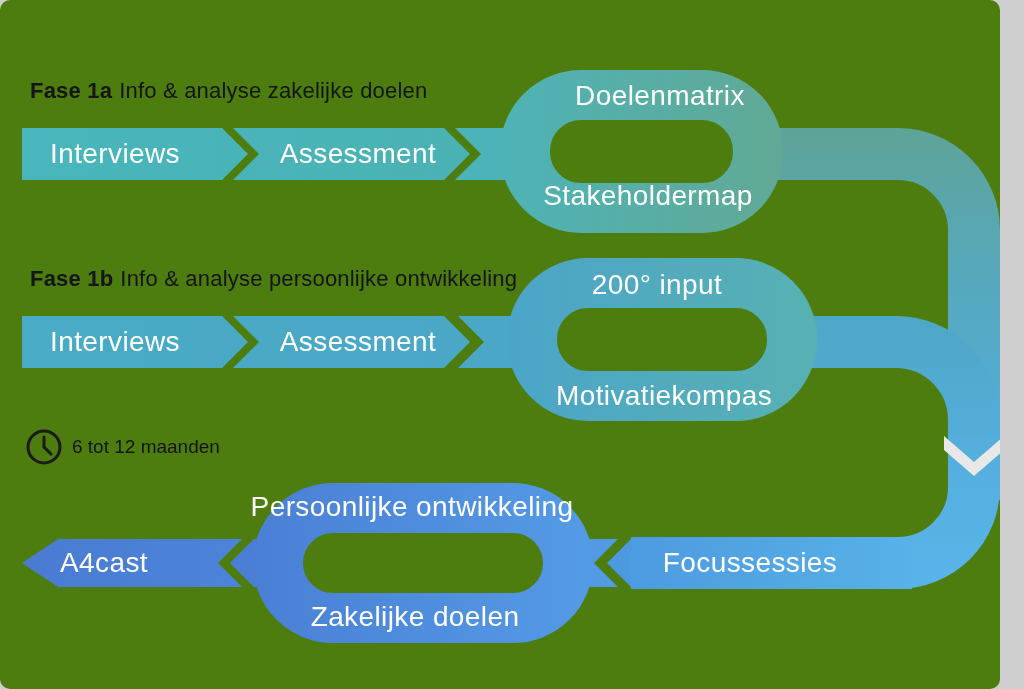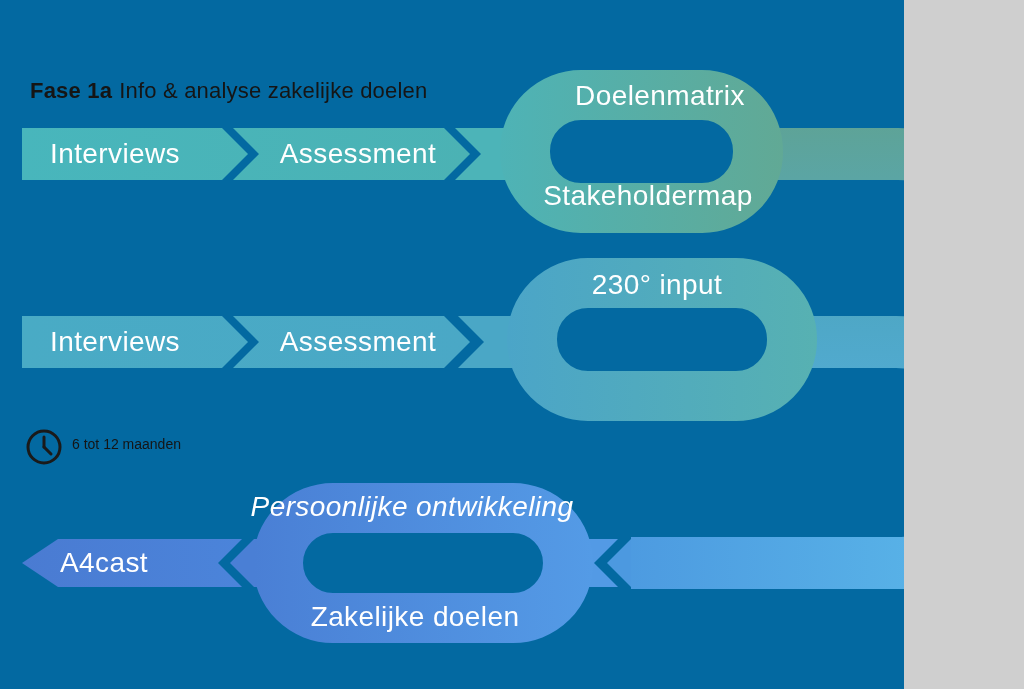--- a/index.html
+++ b/index.html
@@ -1,24 +1,24 @@
 <!DOCTYPE html>
 <html><head>
 <meta charset="utf-8">
 <style>
   html,body{margin:0;padding:0;}
   body{font-family:"Liberation Sans",sans-serif;background:#cfcfcf;}
-  #stage{position:relative;width:904px;height:689px;background:#0369a1;overflow:hidden;}
+  #stage{position:relative;width:1000px;height:689px;background:#4d7c0f;overflow:hidden;border-radius:10px;}
   #shapes{position:absolute;left:0;top:0;}
   .lbl{position:absolute;transform:translate(-50%,-50%);color:#ffffff;font-size:28px;
        letter-spacing:0.4px;white-space:nowrap;font-weight:400;}
   .heading{position:absolute;color:#151515;font-size:22px;letter-spacing:0.2px;white-space:nowrap;}
   .heading .hb{font-weight:700;margin-right:7px;}
   .heading .hr{font-weight:400;}
-  .time{position:absolute;color:#151515;font-size:14px;white-space:nowrap;}
+  .time{position:absolute;color:#151515;font-size:19px;white-space:nowrap;}
 </style>
 </head>
 <body>
 
 <div id="stage">
 
   <svg id="shapes" width="1024" height="689" viewBox="0 0 1024 689">
     <defs>
       <linearGradient id="gArr1" gradientUnits="userSpaceOnUse" x1="22" y1="0" x2="470" y2="0">
         <stop offset="0" stop-color="#48b6bc"></stop>
@@ -96,29 +96,34 @@
     <g stroke="#1a1a1a" stroke-width="3" fill="none" stroke-linecap="round">
       <circle cx="44" cy="447" r="16"></circle>
       <path d="M44 447 V 437"></path>
       <path d="M44 447 L 51 454"></path>
     </g>
   </svg>
 
   <div class="heading" style="left:30px;top:78px;">
     <span class="hb">Fase 1a</span><span class="hr">Info &amp; analyse zakelijke doelen</span>
   </div>
+  <div class="heading" style="left:30px;top:266px;">
+    <span class="hb">Fase 1b</span><span class="hr">Info &amp; analyse persoonlijke ontwikkeling</span>
+  </div>
 
   <div class="time" style="left:72px;top:436px;">6 tot 12 maanden</div>
 
   <div class="lbl" style="left:115px;top:154px;">Interviews</div>
   <div class="lbl" style="left:358px;top:154px;">Assessment</div>
   <div class="lbl" style="left:660px;top:96px;">Doelenmatrix</div>
   <div class="lbl" style="left:648px;top:196px;">Stakeholdermap</div>
 
   <div class="lbl" style="left:115px;top:342px;">Interviews</div>
   <div class="lbl" style="left:358px;top:342px;">Assessment</div>
-  <div class="lbl" style="left:657px;top:285px;">230° input</div>
+  <div class="lbl" style="left:657px;top:285px;">200° input</div>
+  <div class="lbl" style="left:664px;top:396px;">Motivatiekompas</div>
 
-  <div class="lbl" style="left:412px;top:507px;font-style:italic;">Persoonlijke ontwikkeling</div>
+  <div class="lbl" style="left:412px;top:507px;">Persoonlijke ontwikkeling</div>
   <div class="lbl" style="left:415px;top:617px;">Zakelijke doelen</div>
   <div class="lbl" style="left:104px;top:563px;text-align:center;">A4cast</div>
+  <div class="lbl" style="left:750px;top:563px;">Focussessies</div>
 
 </div>
 
 </body></html>

